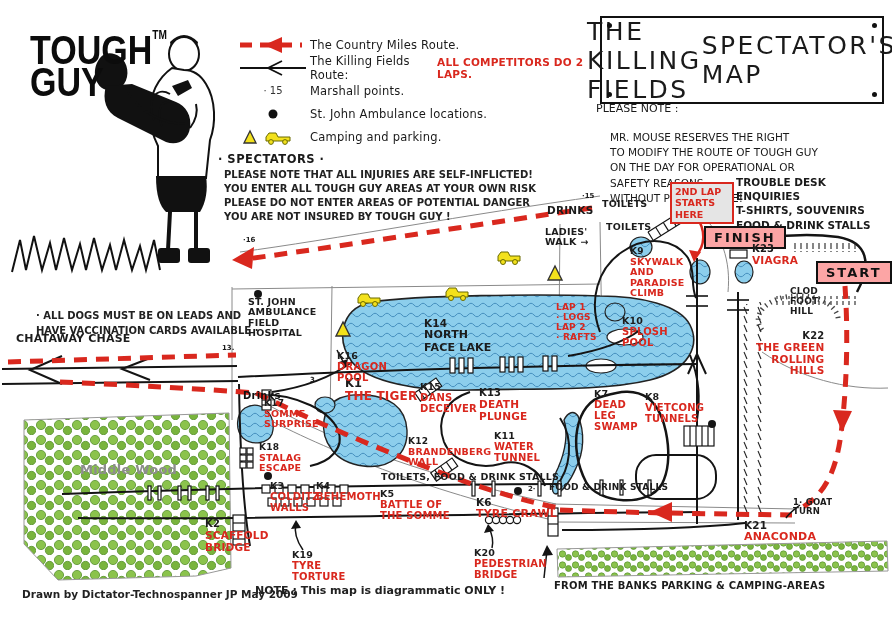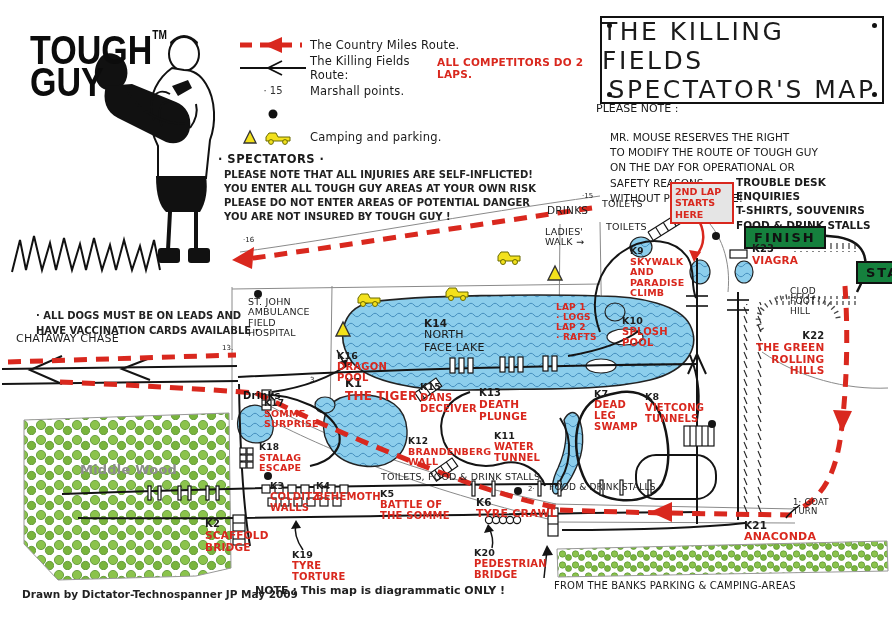--- a/index.html
+++ b/index.html
@@ -13,49 +13,49 @@
   .logo sup{font-size:11px;font-weight:700;vertical-align:22px;letter-spacing:0;}
   
   .legend{position:absolute;left:236px;top:33px;width:360px;}
   .legend .row{display:flex;align-items:center;height:23px;}
   .legend .ic{width:74px;flex:0 0 74px;display:flex;align-items:center;justify-content:center;}
   .legend .txt{font-size:11.5px;letter-spacing:.2px;}
   .legend .red{color:#d9281e;font-weight:bold;font-size:10.5px;}
   .legend .m15{font-size:10px;color:#333;}
   
   .title-box{position:absolute;left:600px;top:16px;width:280px;height:84px;border:2.5px solid #111;
-             display:flex;flex-direction:column;align-items:center;justify-content:center;background:#fff;}
+             display:flex;align-items:center;justify-content:center;background:#fff;}
   .title-box .l{font-size:25px;letter-spacing:2.5px;font-weight:500;font-family:"DejaVu Sans",sans-serif;}
   .title-box .dot{position:absolute;width:5px;height:5px;border-radius:50%;background:#111;}
   .d1{left:5px;top:5px}.d2{right:5px;top:5px}.d3{left:5px;bottom:5px}.d4{right:5px;bottom:5px}
   
   .pre{white-space:pre-line;}
   .please-note{position:absolute;left:596px;top:102px;width:230px;font-size:10.5px;}
   .please-note .h{font-size:11px;font-weight:400;margin-bottom:15px;}
   .please-note .b{margin-left:14px;line-height:1.45;}
   .trouble{position:absolute;left:736px;top:175px;width:160px;font-size:10.5px;line-height:1.35;font-weight:600;}
   .spectators{position:absolute;left:218px;top:152px;width:380px;}
   .spectators .h{font-size:11.5px;font-weight:700;letter-spacing:.5px;}
   .spectators .b{font-size:10px;line-height:1.4;margin-left:6px;margin-top:2px;font-weight:600;color:#222;}
   .dogs{position:absolute;left:36px;top:308px;width:230px;font-size:10px;font-weight:600;line-height:1.5;color:#222;}
   .credit{position:absolute;left:22px;top:588px;font-size:10.5px;font-weight:600;color:#222;}
   .diagram-note{position:absolute;left:255px;top:584px;font-size:11px;font-weight:600;color:#222;}
   
-  .badge{position:absolute;background:#15803d;border:2px solid #111;font-weight:800;
-         font-size:13px;letter-spacing:2px;padding:2px 8px;color:#111;margin-left:40px;}
+  .badge{position:absolute;background:#fca5a5;border:2px solid #111;font-weight:800;
+         font-size:13px;letter-spacing:2px;padding:2px 8px;color:#111;}
   .finish{left:704px;top:226px;}
   .start{left:816px;top:261px;}
   .second-lap{position:absolute;left:670px;top:182px;width:54px;border:2.5px solid #d9281e;background:#e5e5e5;
               color:#d9281e;font-weight:800;font-size:9.5px;line-height:1.2;text-align:left;padding:2px 3px;}
   
   #map-labels{position:absolute;left:0;top:0;width:892px;height:630px;pointer-events:none;}
   .map-label{position:absolute;white-space:pre-line;line-height:1.1;letter-spacing:.2px;}
   .map-label .knum{display:block;color:#1c1c1c;font-weight:600;font-size:.95em;}
   .map-label.red .ktext{color:#d9281e;font-weight:800;}
-  .map-label.black .ktext{color:#1c1c1c;font-weight:400;}
+  .map-label.black .ktext{color:#1c1c1c;font-weight:700;}
   .map-label.grey .ktext{color:#8d8d8d;font-weight:600;}
   .map-label.boldb .ktext{color:#111;font-weight:800;}
   .map-label.tiny{letter-spacing:0;}
 </style>
 </head>
 <body>
 
 <div class="canvas">
 
   <svg class="art" width="892" height="630" viewBox="0 0 892 630">
@@ -377,20 +377,21 @@
     <div class="row">
       <span class="ic m15">· 15</span>
       <span class="txt">Marshall points.</span>
     </div>
     <div class="row">
       <span class="ic">
         <svg width="70" height="14">
             <circle cx="35" cy="7" r="4.5" fill="#111"></circle>
           </svg>
       </span>
+      <span class="txt">St. John Ambulance locations.</span>
     </div>
     <div class="row">
       <span class="ic">
         <svg width="70" height="18">
             <path d="M6,15 L12,3 L18,15 Z" fill="#f3e11c" stroke="#333" stroke-width="1.3"></path>
             <path d="M28,9 L31,5 L38,5 L40,9 L52,9 L52,13 L28,13 Z" fill="#f3e11c" stroke="#6b6b00"></path>
             <circle cx="33" cy="14" r="2.4" fill="#f3e11c" stroke="#6b6b00"></circle>
             <circle cx="47" cy="14" r="2.4" fill="#f3e11c" stroke="#6b6b00"></circle>
           </svg>
       </span>

